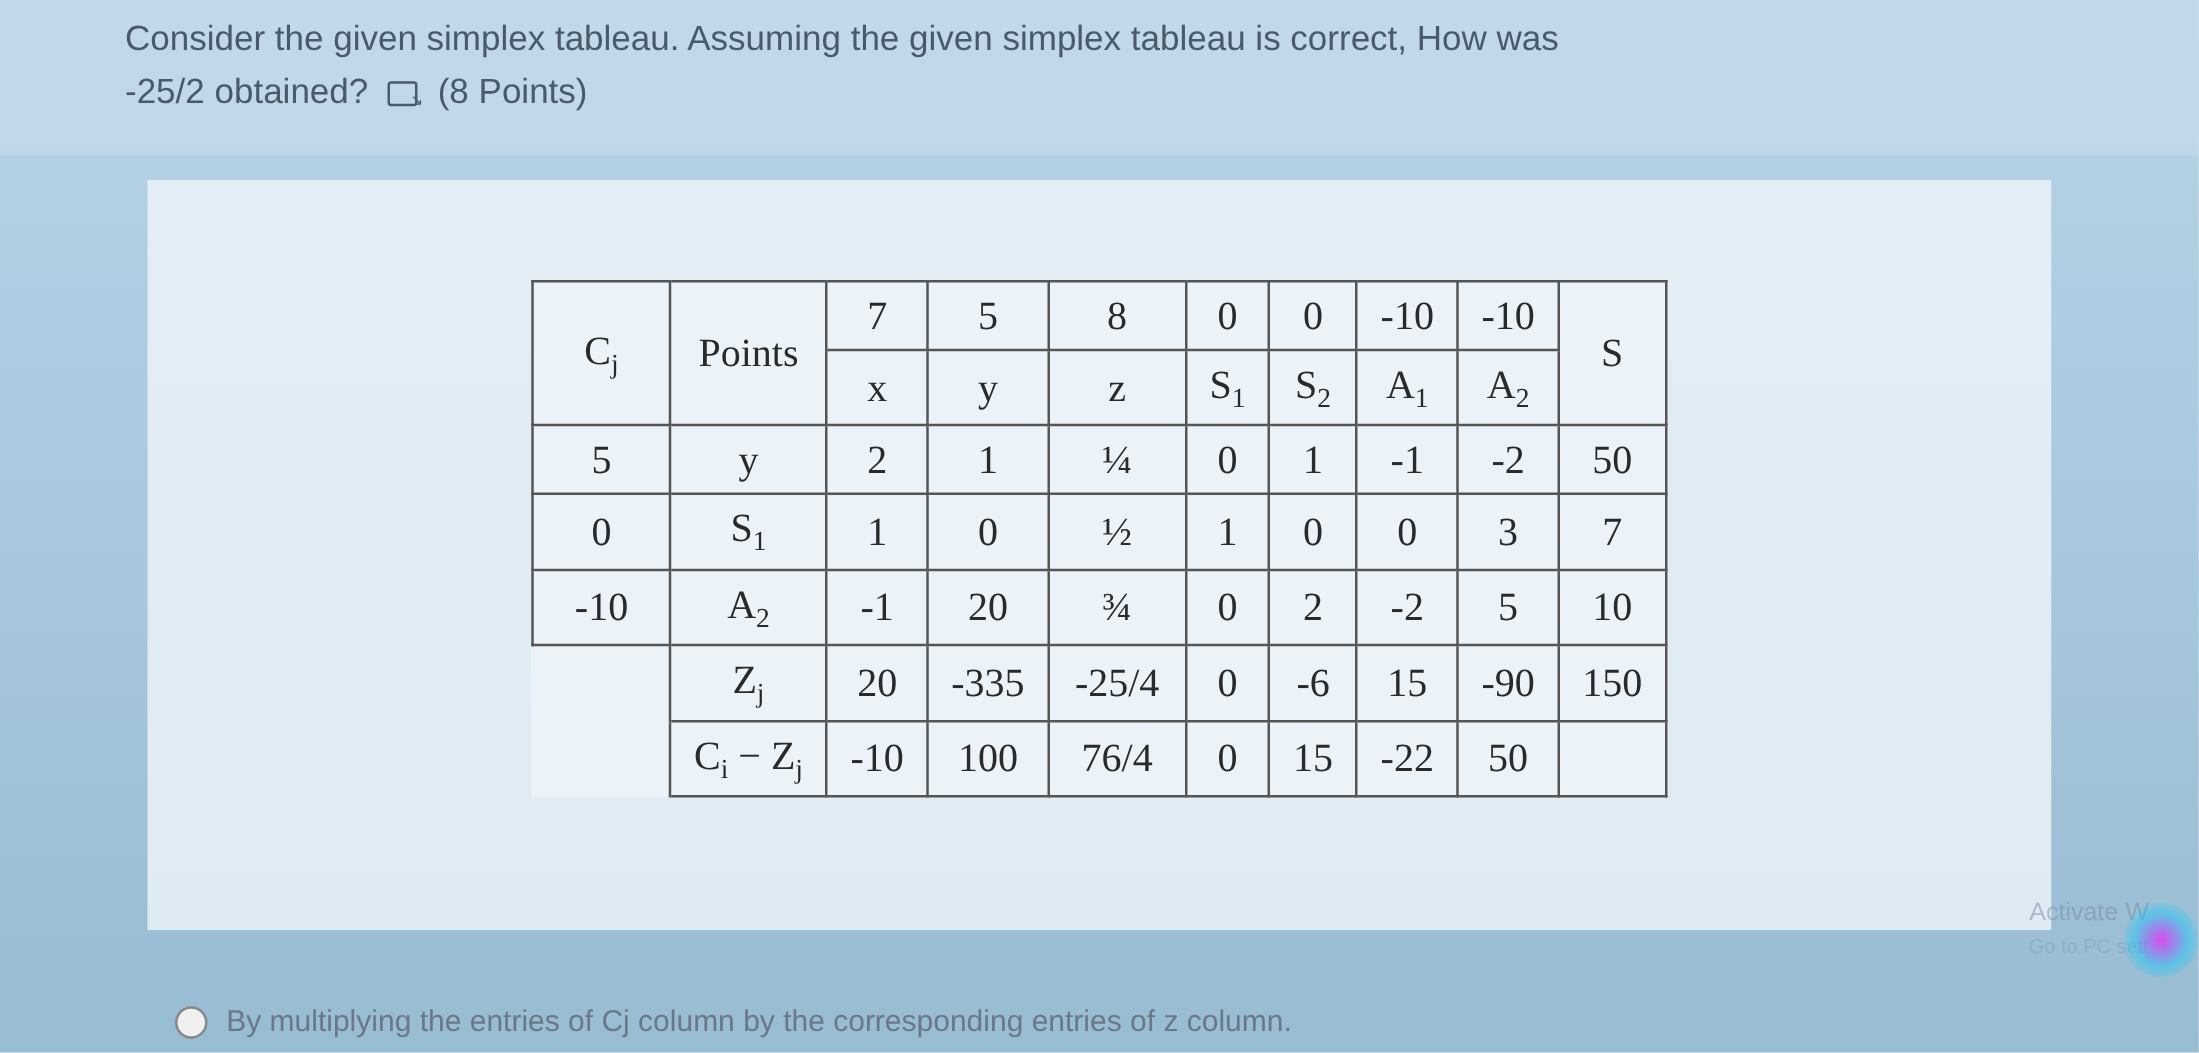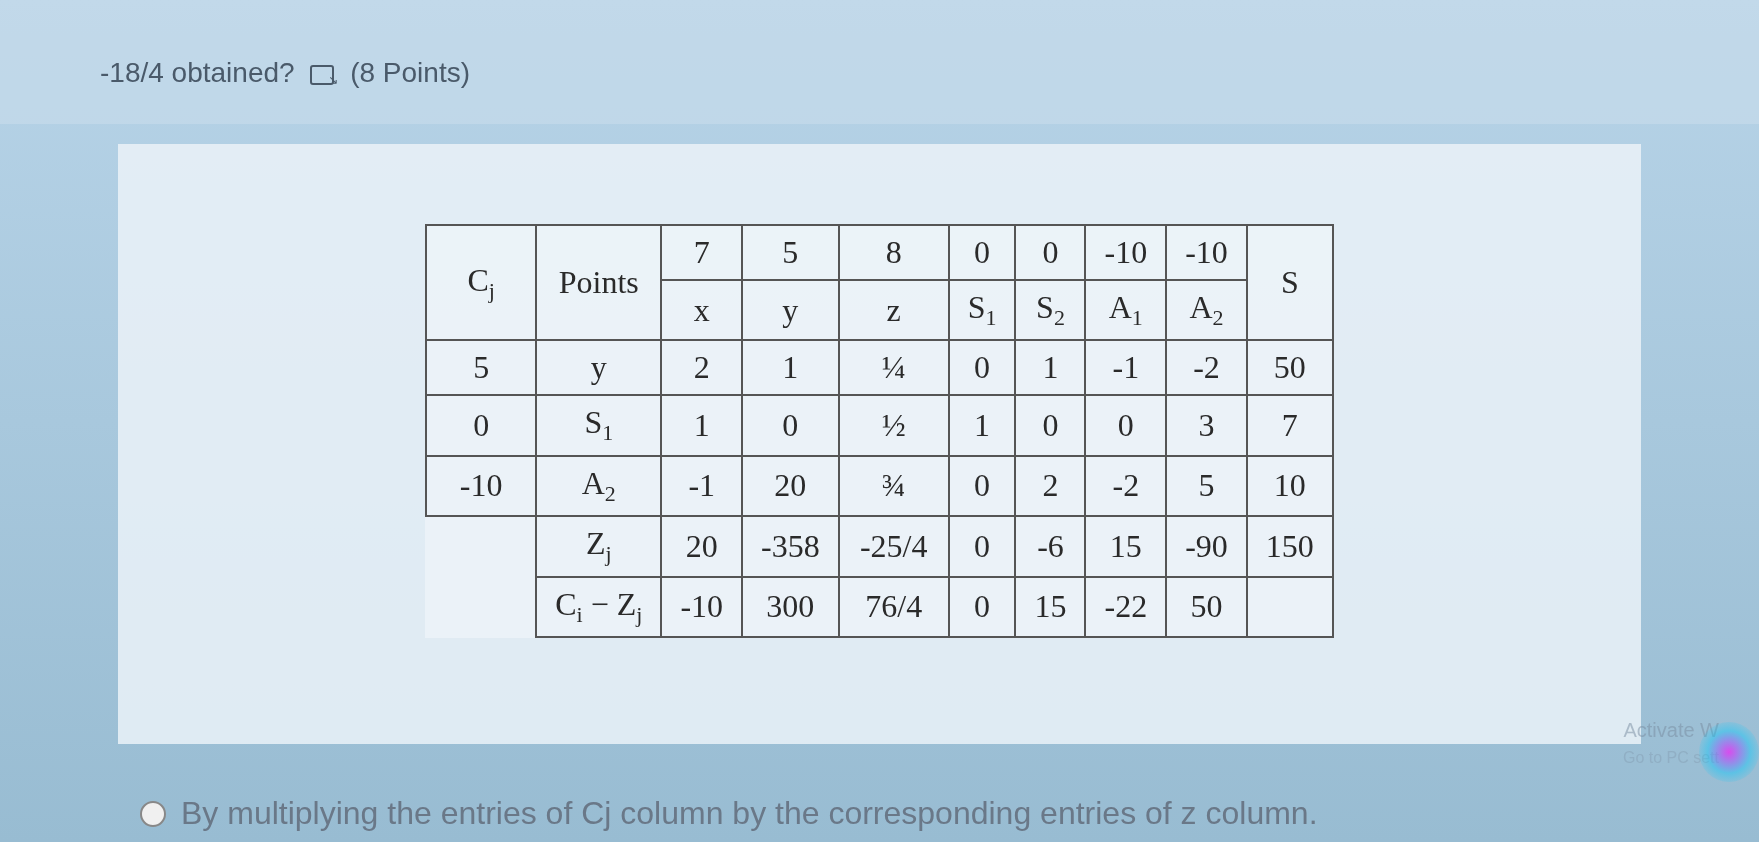--- a/index.html
+++ b/index.html
@@ -83,21 +83,21 @@
       gap: 15px;
     }
     .radio-btn {
       width: 26px;
       height: 26px;
       border: 2px solid #888;
       border-radius: 50%;
       background: #f0f0f0;
     }
     .answer-text {
-      font-size: 32px;
+      font-size: 24px;
       color: #6a7888;
     }
     .watermark {
       position: absolute;
       bottom: 100px;
       right: 40px;
       color: rgba(120, 140, 160, 0.5);
       font-size: 20px;
     }
     .watermark-sub {
@@ -115,22 +115,22 @@
       height: 60px;
       background: radial-gradient(circle, rgba(255,0,255,0.6) 0%, rgba(0,200,255,0.4) 50%, transparent 80%);
       border-radius: 50%;
     }
   </style>
 </head>
 <body>
 
 <div class="question-area">
   <div class="question-text">
-    <br>
-    <span>-18/4 obtained?</span>
+    <span>Consider the given simplex tableau. Assuming the given simplex tableau is correct, How was</span><br>
+    <span>-25/2 obtained?</span>
     <span class="points-icon"></span>
     <span>(8 Points)</span>
   </div>
 </div>
 
 <div class="content-area">
   <table class="tableau">
     <tbody>
         <tr>
       <td rowspan="2" class="wide">C<span class="sub">j</span></td>
@@ -186,33 +186,33 @@
       <td>0</td>
       <td>2</td>
       <td>-2</td>
       <td>5</td>
       <td>10</td>
     </tr>
     <tr>
       <td style="border-left:2px solid transparent;border-bottom:2px solid transparent;"></td>
       <td>Z<span class="sub">j</span></td>
       <td>20</td>
-      <td>-358</td>
+      <td>-335</td>
       <td>-25/4</td>
       <td>0</td>
       <td>-6</td>
       <td>15</td>
       <td>-90</td>
       <td>150</td>
     </tr>
     <tr>
       <td style="border-left:2px solid transparent;border-bottom:2px solid transparent;"></td>
       <td>C<span class="sub">i</span> − Z<span class="sub">j</span></td>
       <td>-10</td>
-      <td>300</td>
+      <td>100</td>
       <td>76/4</td>
       <td>0</td>
       <td>15</td>
       <td>-22</td>
       <td>50</td>
       <td></td>
     </tr>
   </tbody>
     </table>
 </div>

